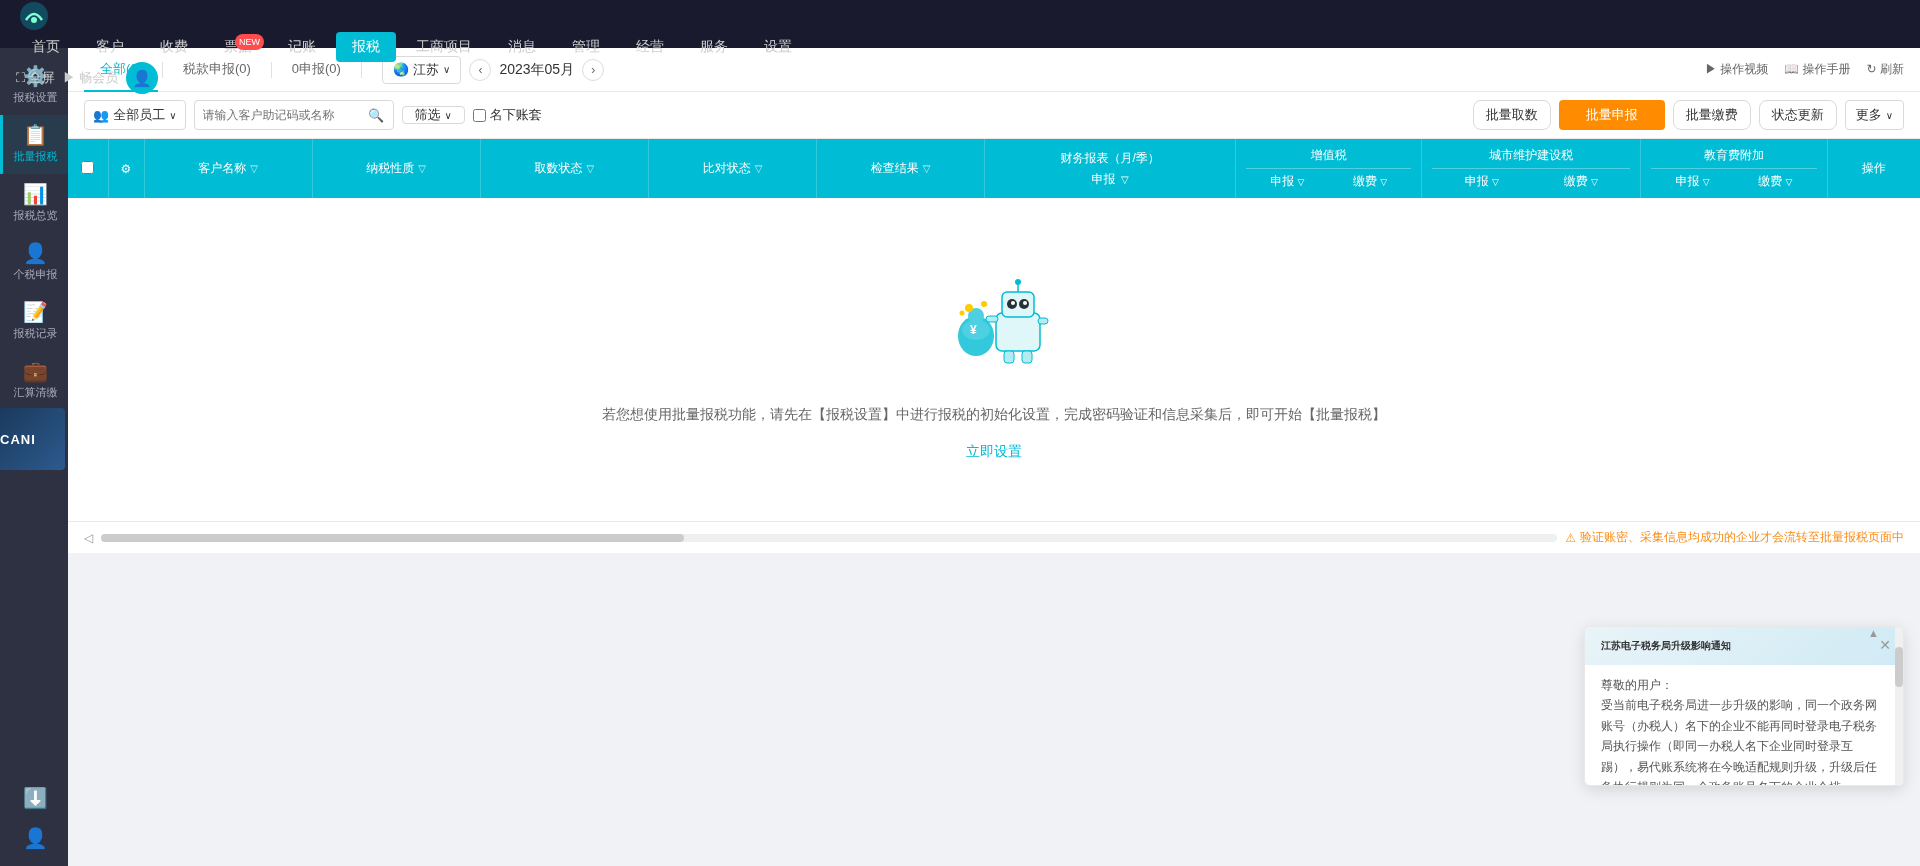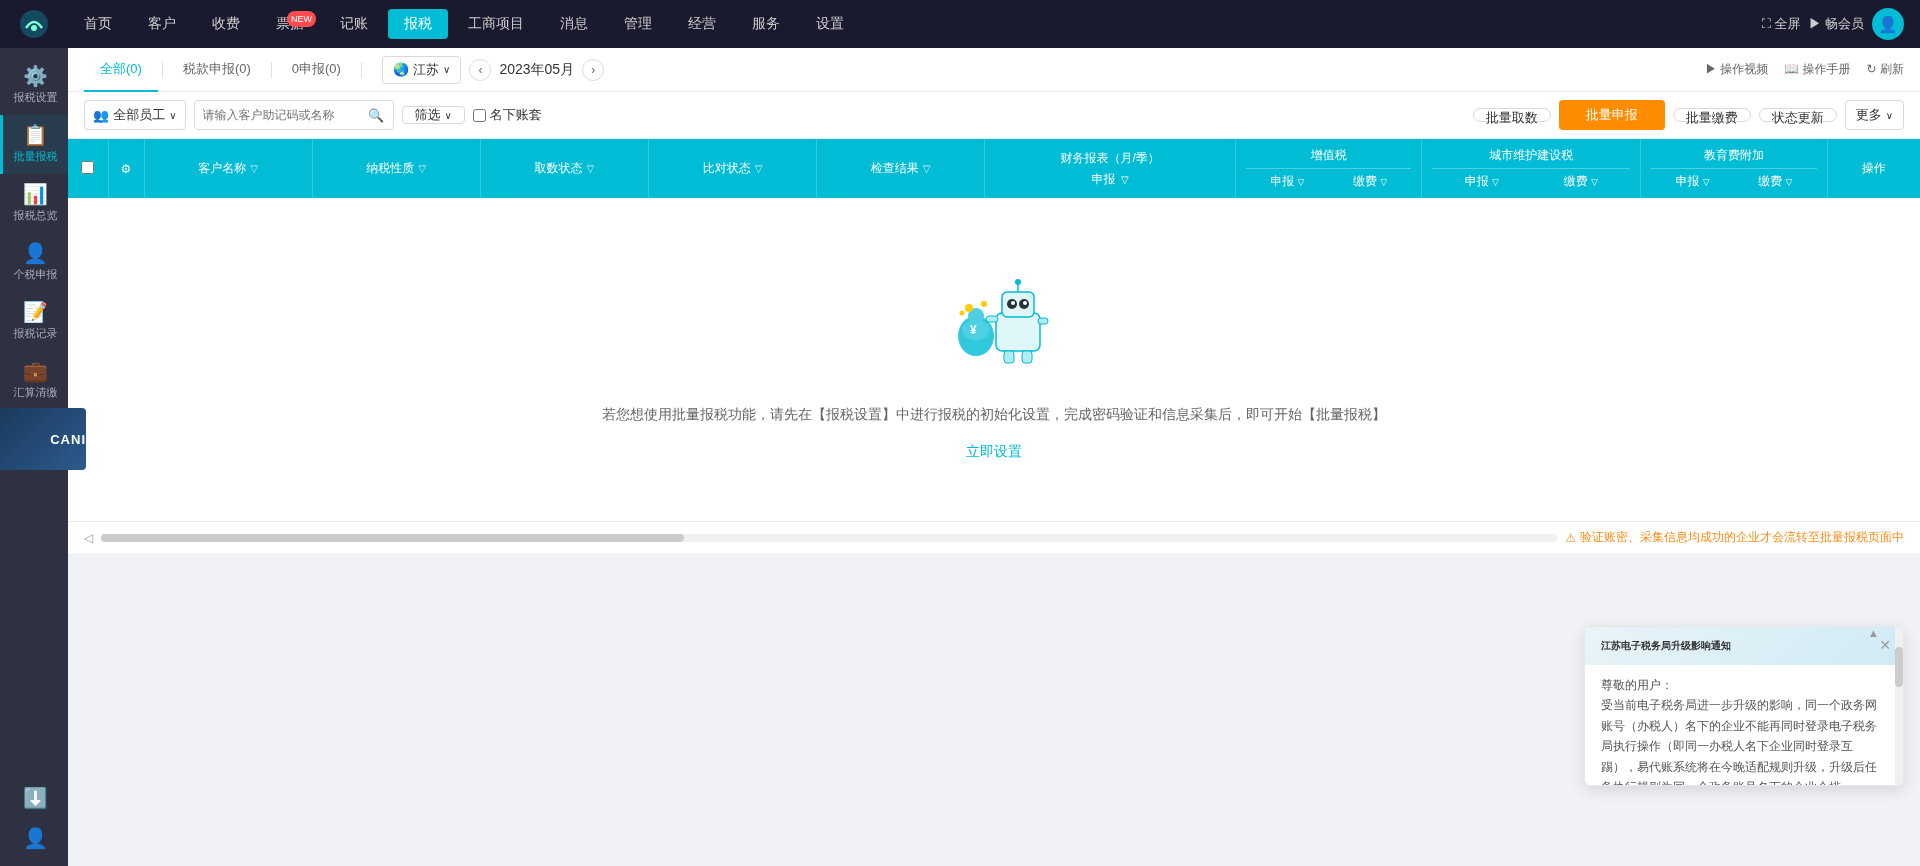--- a/index.html
+++ b/index.html
@@ -3,27 +3,27 @@
   <meta charset="utf-8">
   <style>
     * { margin: 0; padding: 0; box-sizing: border-box; }
     body { font-family: "Microsoft YaHei", Arial, sans-serif; font-size: 13px; background: #f0f2f5; width: 1920px; min-height: 866px; overflow-x: hidden; }
 
     
     .top-nav {
       background: #1a1a2e;
       height: 48px;
       display: flex;
-      align-items: center;
       padding: 0 16px;
       position: fixed;
       top: 0;
       left: 0;
       right: 0;
       z-index: 100;
+      flex-direction: column;
     }
     .top-nav-logo {
       width: 36px;
       height: 36px;
       margin-right: 16px;
       display: flex;
       align-items: center;
       justify-content: center;
     }
     .top-nav-logo svg { width: 32px; height: 32px; }
@@ -261,21 +261,21 @@
       color: #333;
       cursor: pointer;
     }
     .toolbar-right {
       margin-left: auto;
       display: flex;
       align-items: center;
       gap: 8px;
     }
     .btn-default {
-      height: 14px;
+      height: 30px;
       padding: 0 12px;
       border: 1px solid #d9d9d9;
       border-radius: 8px;
       background: #fff;
       cursor: pointer;
       font-size: 13px;
       color: #333;
     }
     .btn-primary {
       height: 30px;
@@ -457,26 +457,26 @@
       border-radius: 4px;
       position: absolute;
       top: 20px;
     }
 
     
     .cani-badge {
       position: fixed;
       left: 0;
       top: 408px;
-      width: 86px;
+      width: 65px;
       height: 62px;
       background: linear-gradient(135deg, #1a3a5c, #2d5a8e);
       display: flex;
       align-items: center;
-      justify-content: flex-end;
+      justify-content: flex-start;
       color: #fff;
       font-size: 13px;
       font-weight: bold;
       letter-spacing: 1px;
       z-index: 200;
       border-radius: 0 4px 4px 0;
     }
 
     .region-btn {
       display: flex;

